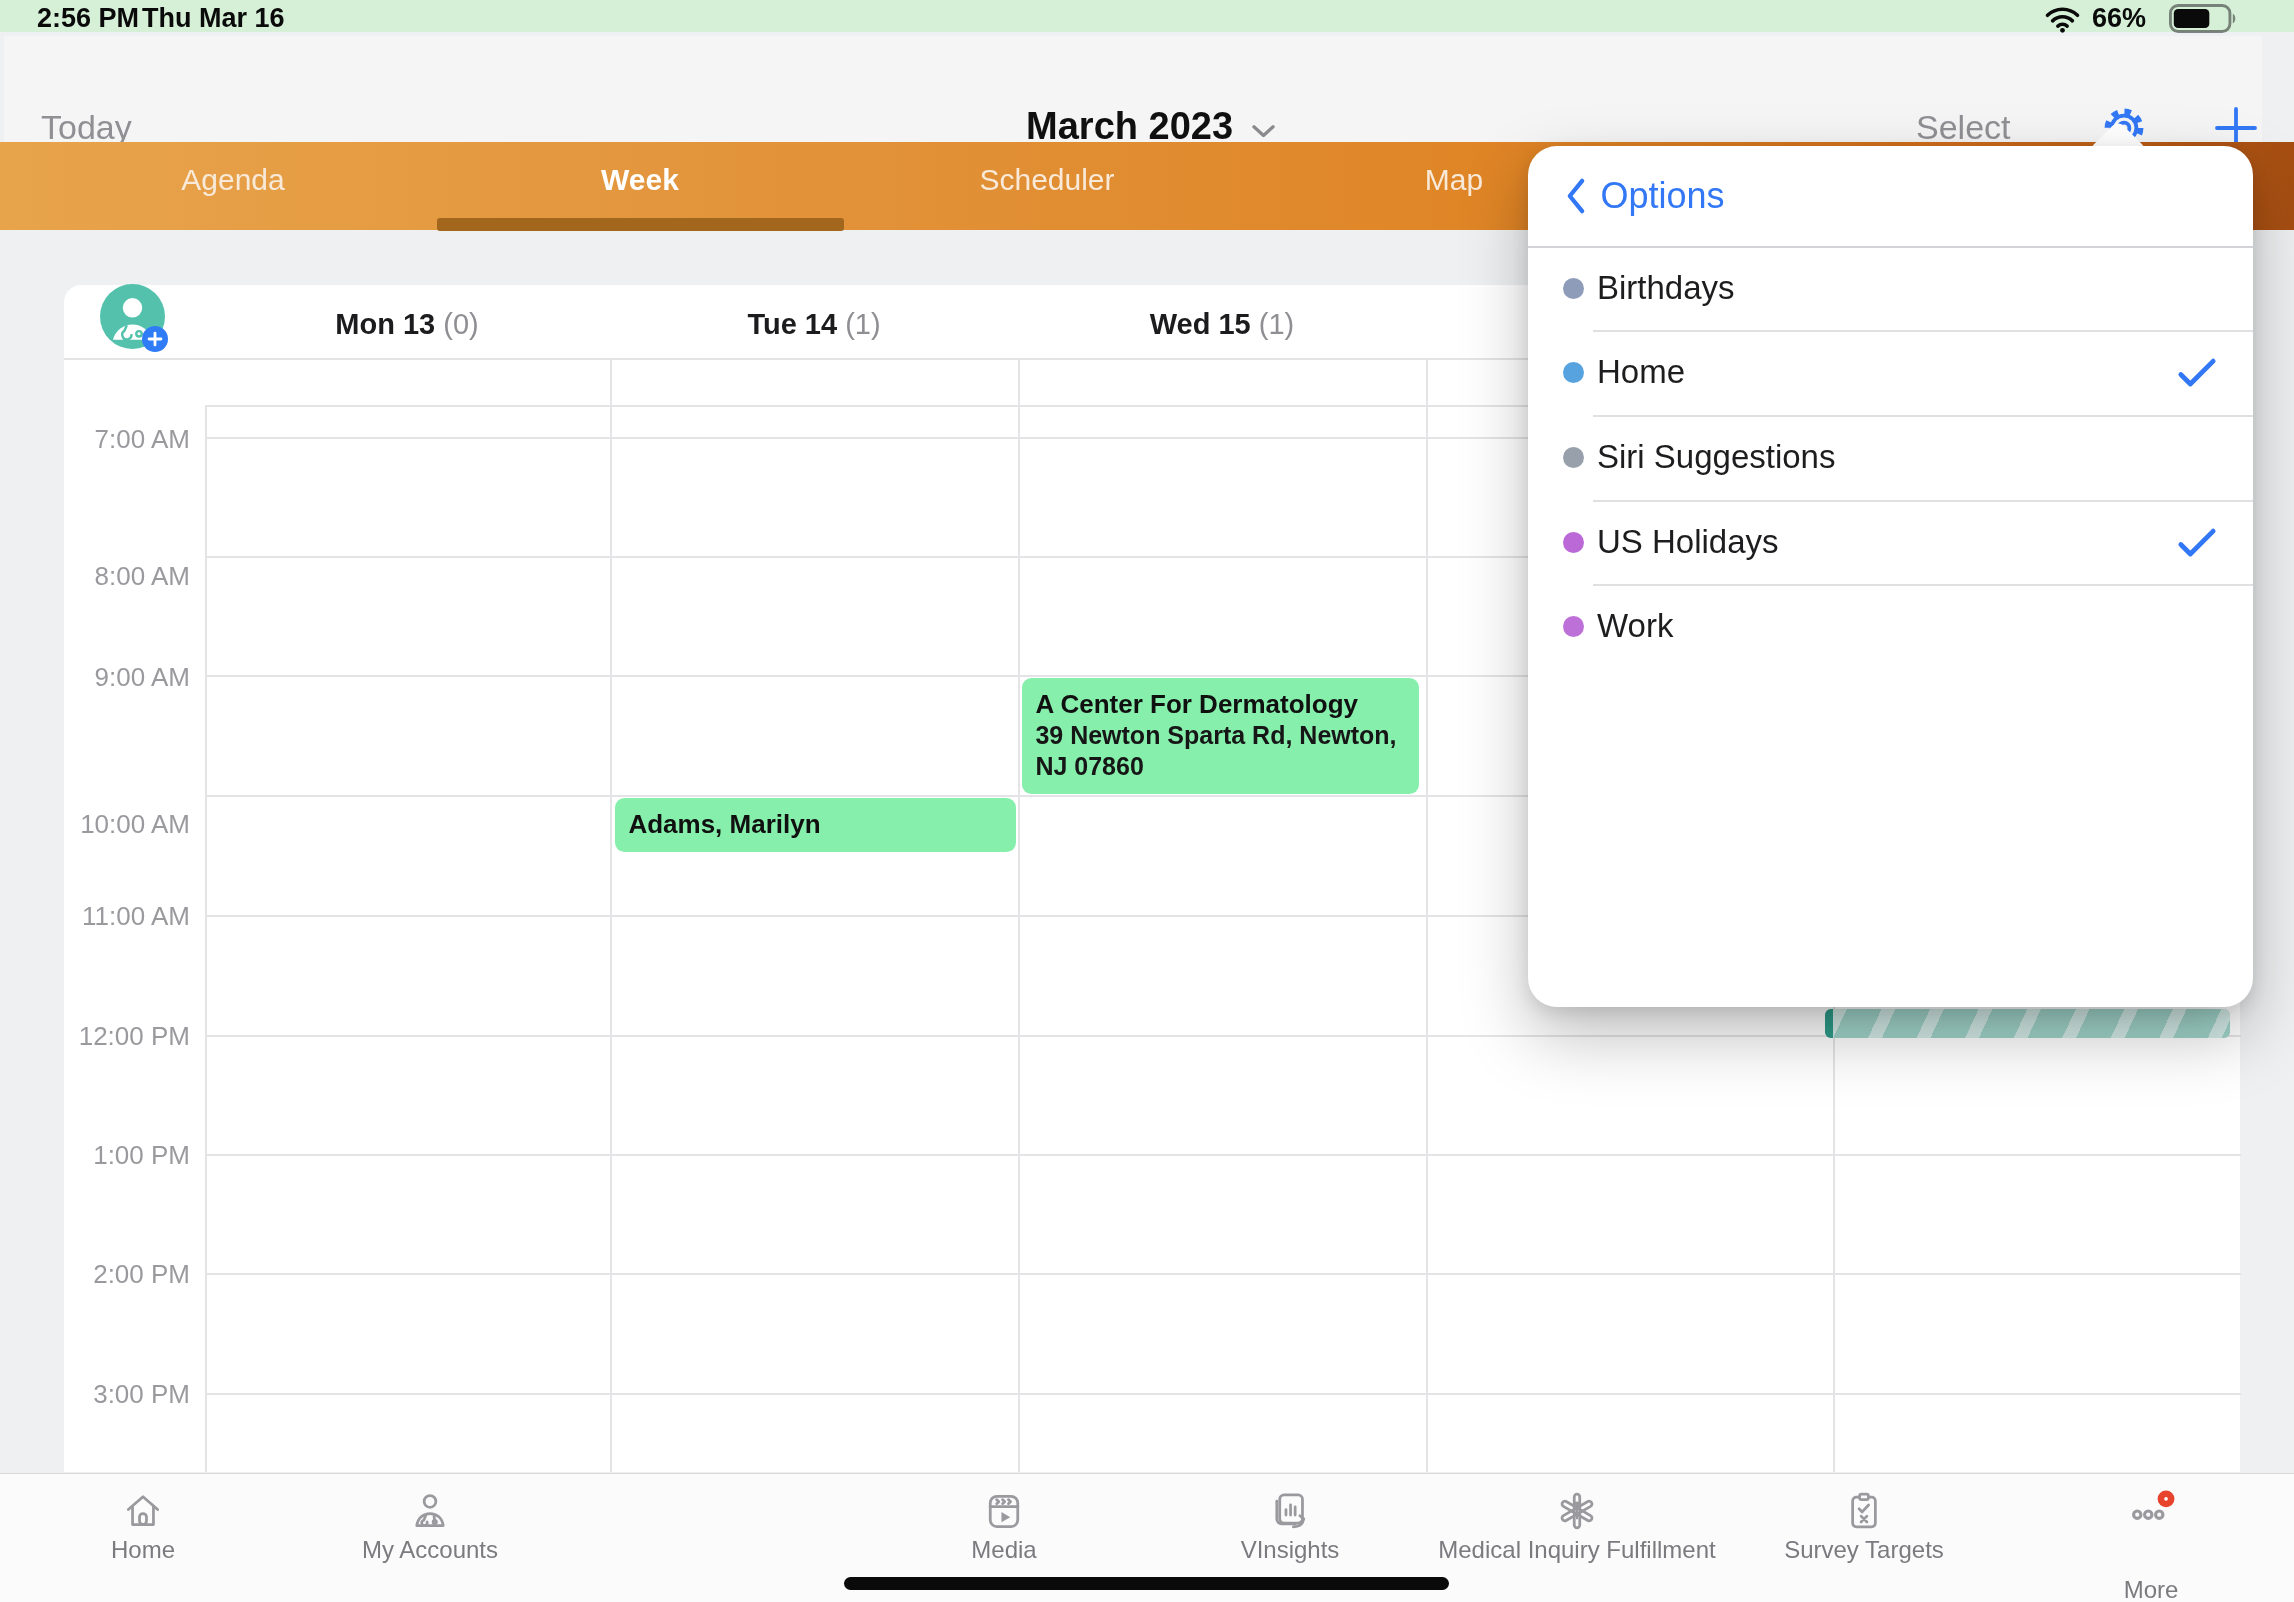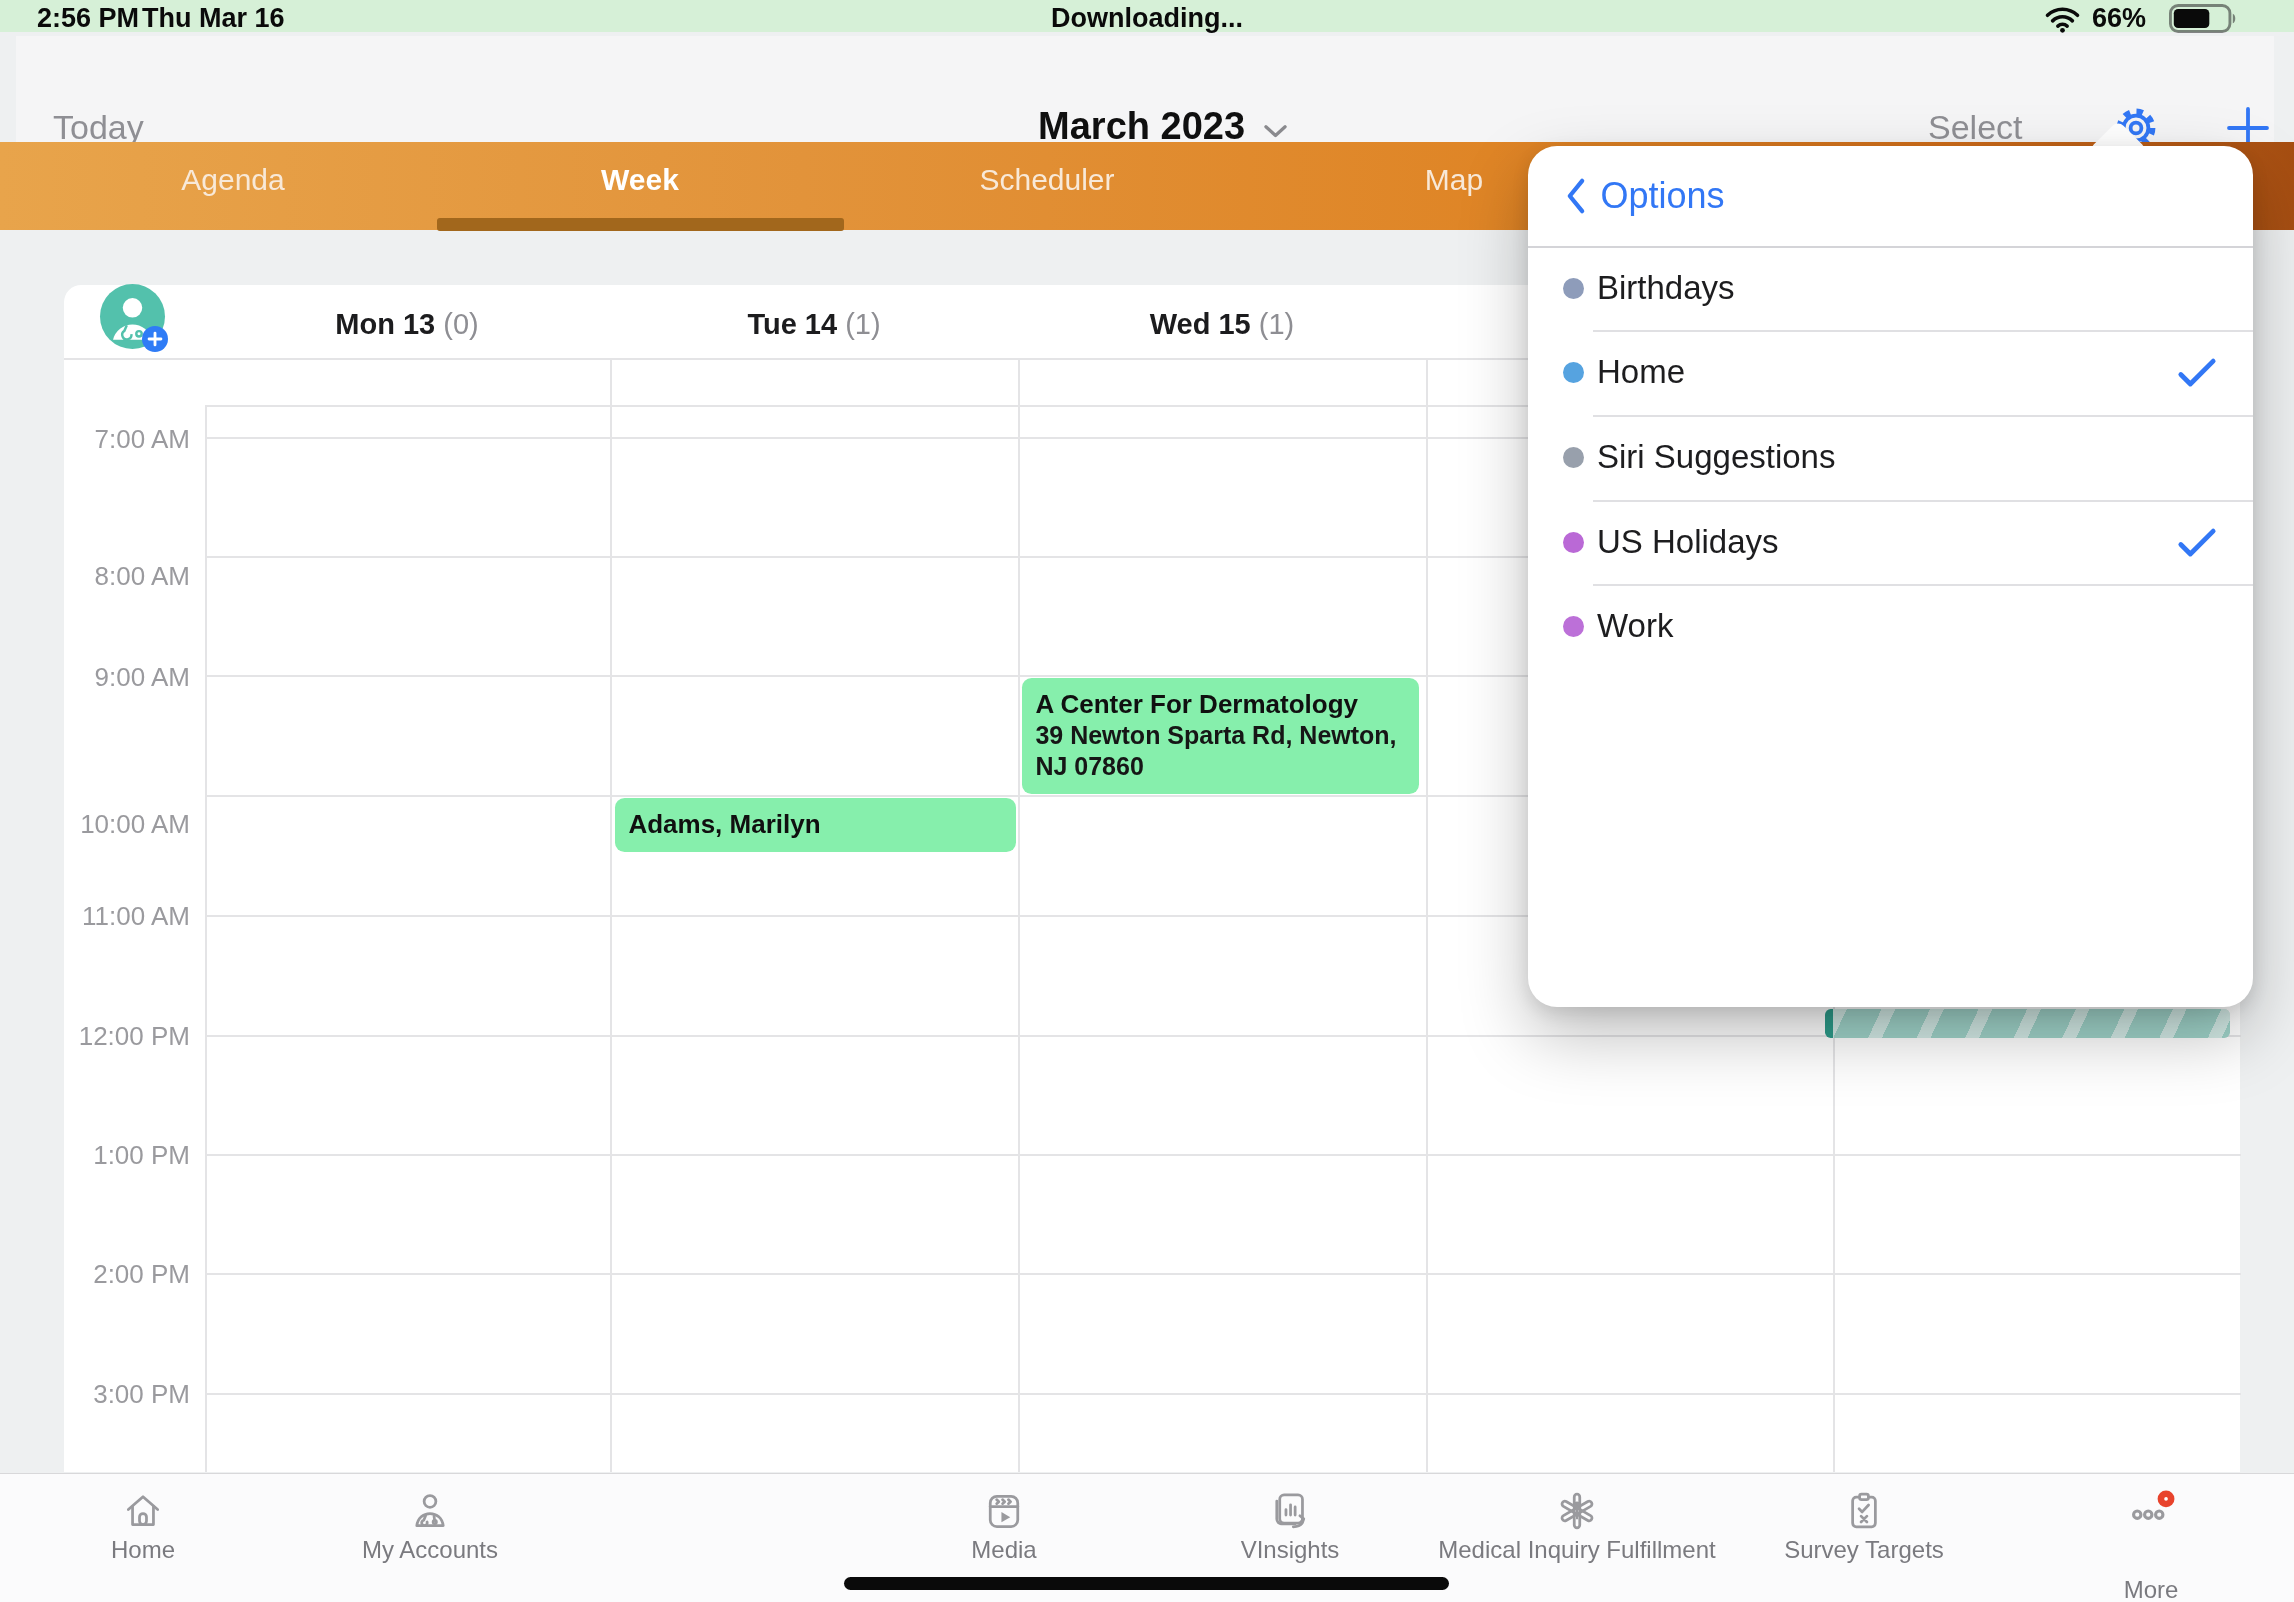--- a/index.html
+++ b/index.html
@@ -6,21 +6,21 @@
   #screen{position:relative;width:2294px;height:1602px;background:#eef0f1;overflow:hidden;
           font-family:"Liberation Sans","DejaVu Sans",sans-serif;color:#111;}
   .abs{position:absolute;}
   
   .statusbar{left:0;top:0;width:2294px;height:32px;background:#d6f0d7;font-size:27px;font-weight:600;color:#0a0a0a;}
   .sb-time{left:37px;top:2.9px;}
   .sb-date{left:142px;top:2.9px;}
   .sb-center{left:0;top:2.9px;width:2294px;text-align:center;font-weight:600;}
   .sb-batt-pct{left:2092px;top:2.9px;}
   
-  .navbar{left:16px;top:36px;width:2258px;height:107px;background:#f5f5f6;}
+  .navbar{left:4px;top:36px;width:2258px;height:107px;background:#f5f5f6;}
   .nav-today{left:37px;top:72px;font-size:34px;color:#8f8f94;}
   .nav-title-wrap{left:955px;top:69px;width:384px;text-align:center;}
   .nav-title{font-size:38px;font-weight:600;color:#101010;}
   .nav-select{left:1912px;top:72px;font-size:34px;color:#8f8f94;}
   
   .orangebar{left:0;top:142px;width:2294px;height:88px;
     background:linear-gradient(90deg,#e8a44b 0%,#e2933a 35%,#df8526 65%,#cf6d1a 85%,#a64e12 100%);}
   .toptab{top:163px;width:288px;text-align:center;font-size:30px;color:#f8e9d8;}
   .toptab.active{color:#ffffff;font-weight:700;}
   .tab-underline{left:437px;top:218px;width:407px;height:12.5px;background:#a2671c;border-radius:2.9px;}
@@ -57,21 +57,20 @@
   svg{display:block;}
 </style>
 </head>
 <body>
 
 <div id="screen">
 
   <div class="abs statusbar">
     <div class="abs sb-time">2:56 PM</div>
     <div class="abs sb-date">Thu Mar 16</div>
-    <div class="abs sb-center">Downloading...</div>
     <span class="abs" style="left:2044px;top:5.8px;">
       <svg width="37" height="27" viewBox="0 0 24 18" fill="none" stroke="#0a0a0a" stroke-width="2.4" stroke-linecap="round">
         <path d="M2 6.2a14.5 14.5 0 0 1 20 0"></path>
           <path d="M5.4 9.9a9.4 9.4 0 0 1 13.2 0"></path>
           <path d="M8.9 13.4a4.8 4.8 0 0 1 6.2 0"></path>
         <circle cx="12" cy="16.2" r="1.6" fill="#0a0a0a" stroke="none"></circle>
       </svg>
     </span>
     <div class="abs sb-batt-pct">66%</div>
     <span class="abs" style="left:2169px;top:3.8px;">

